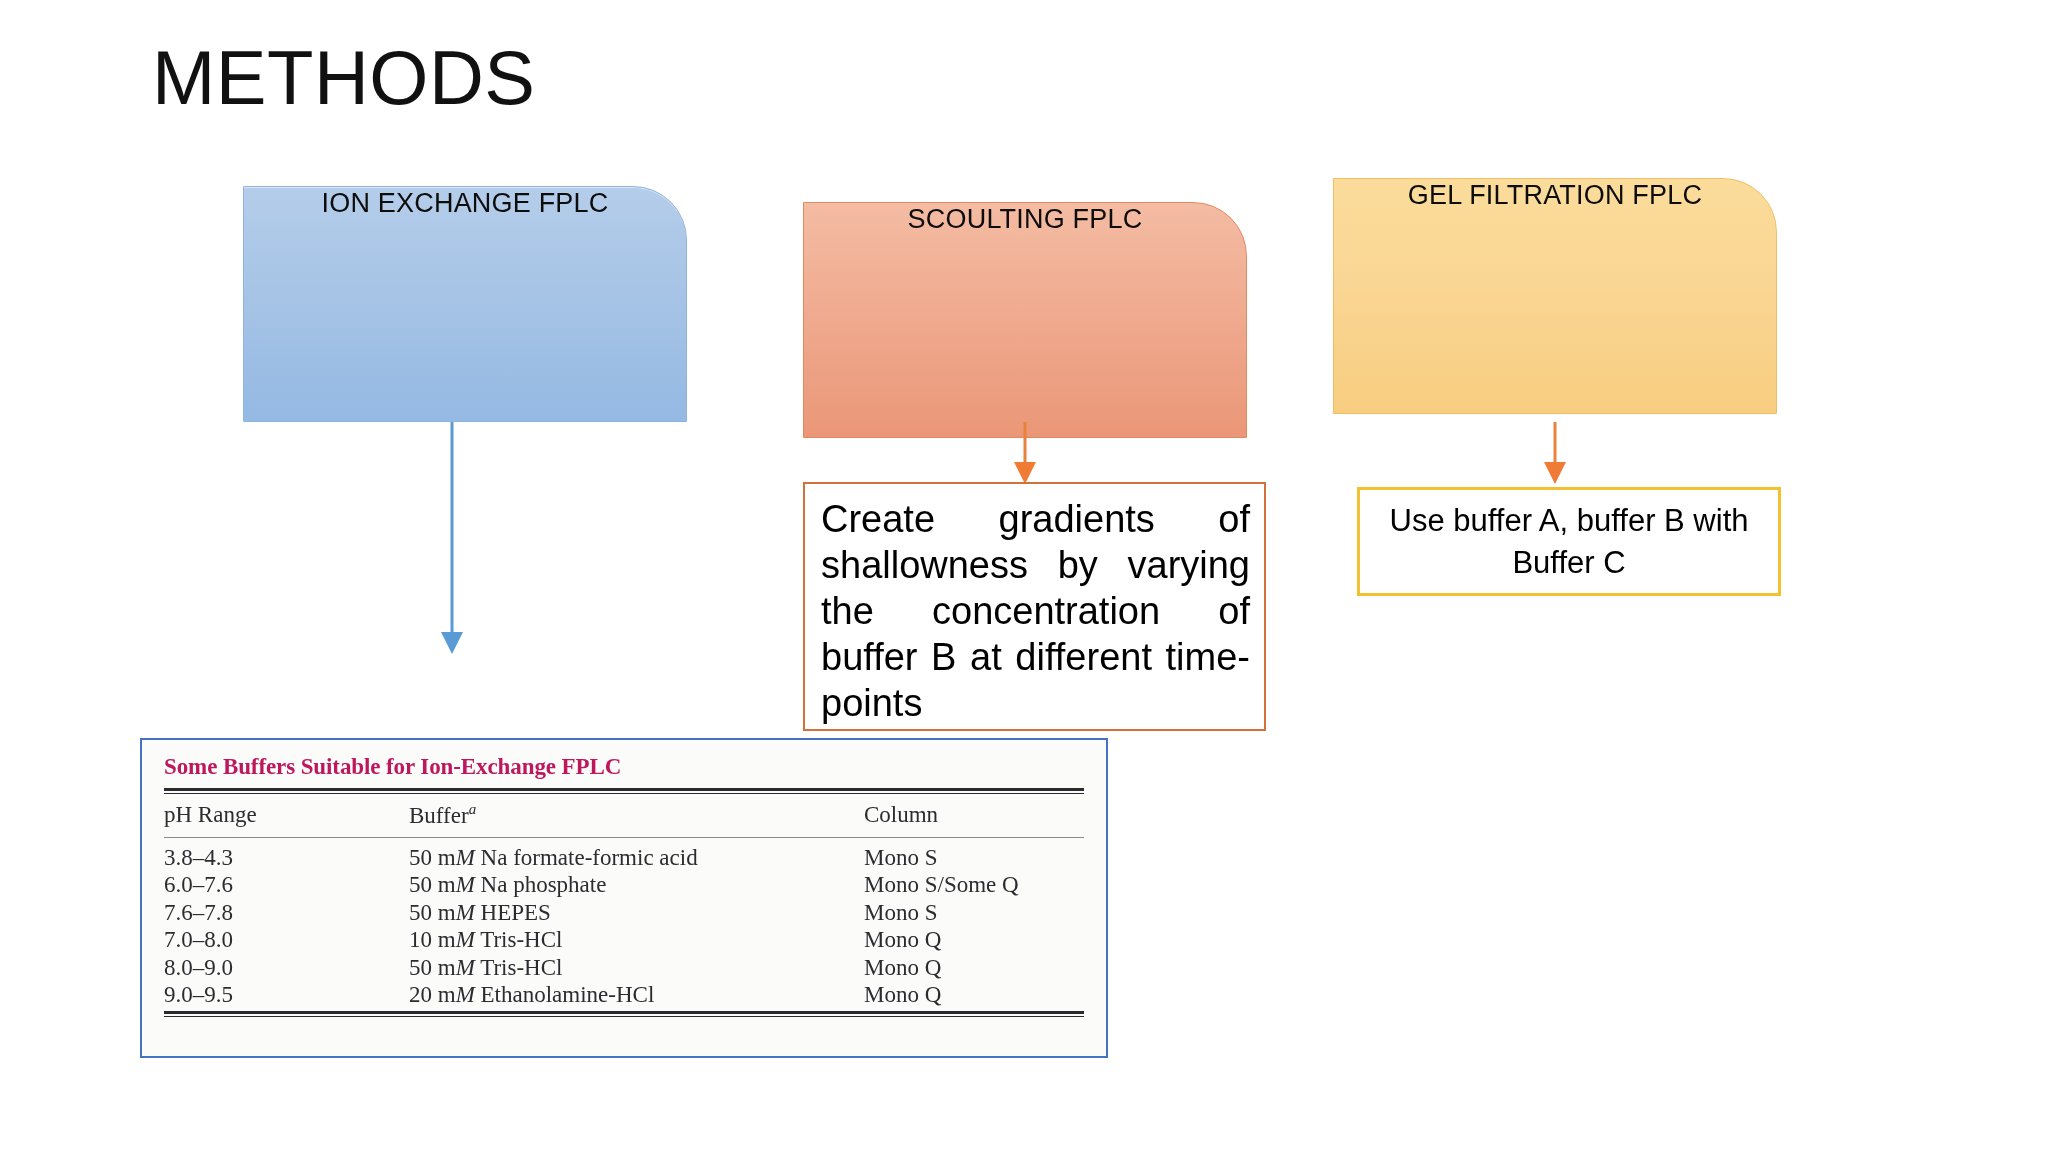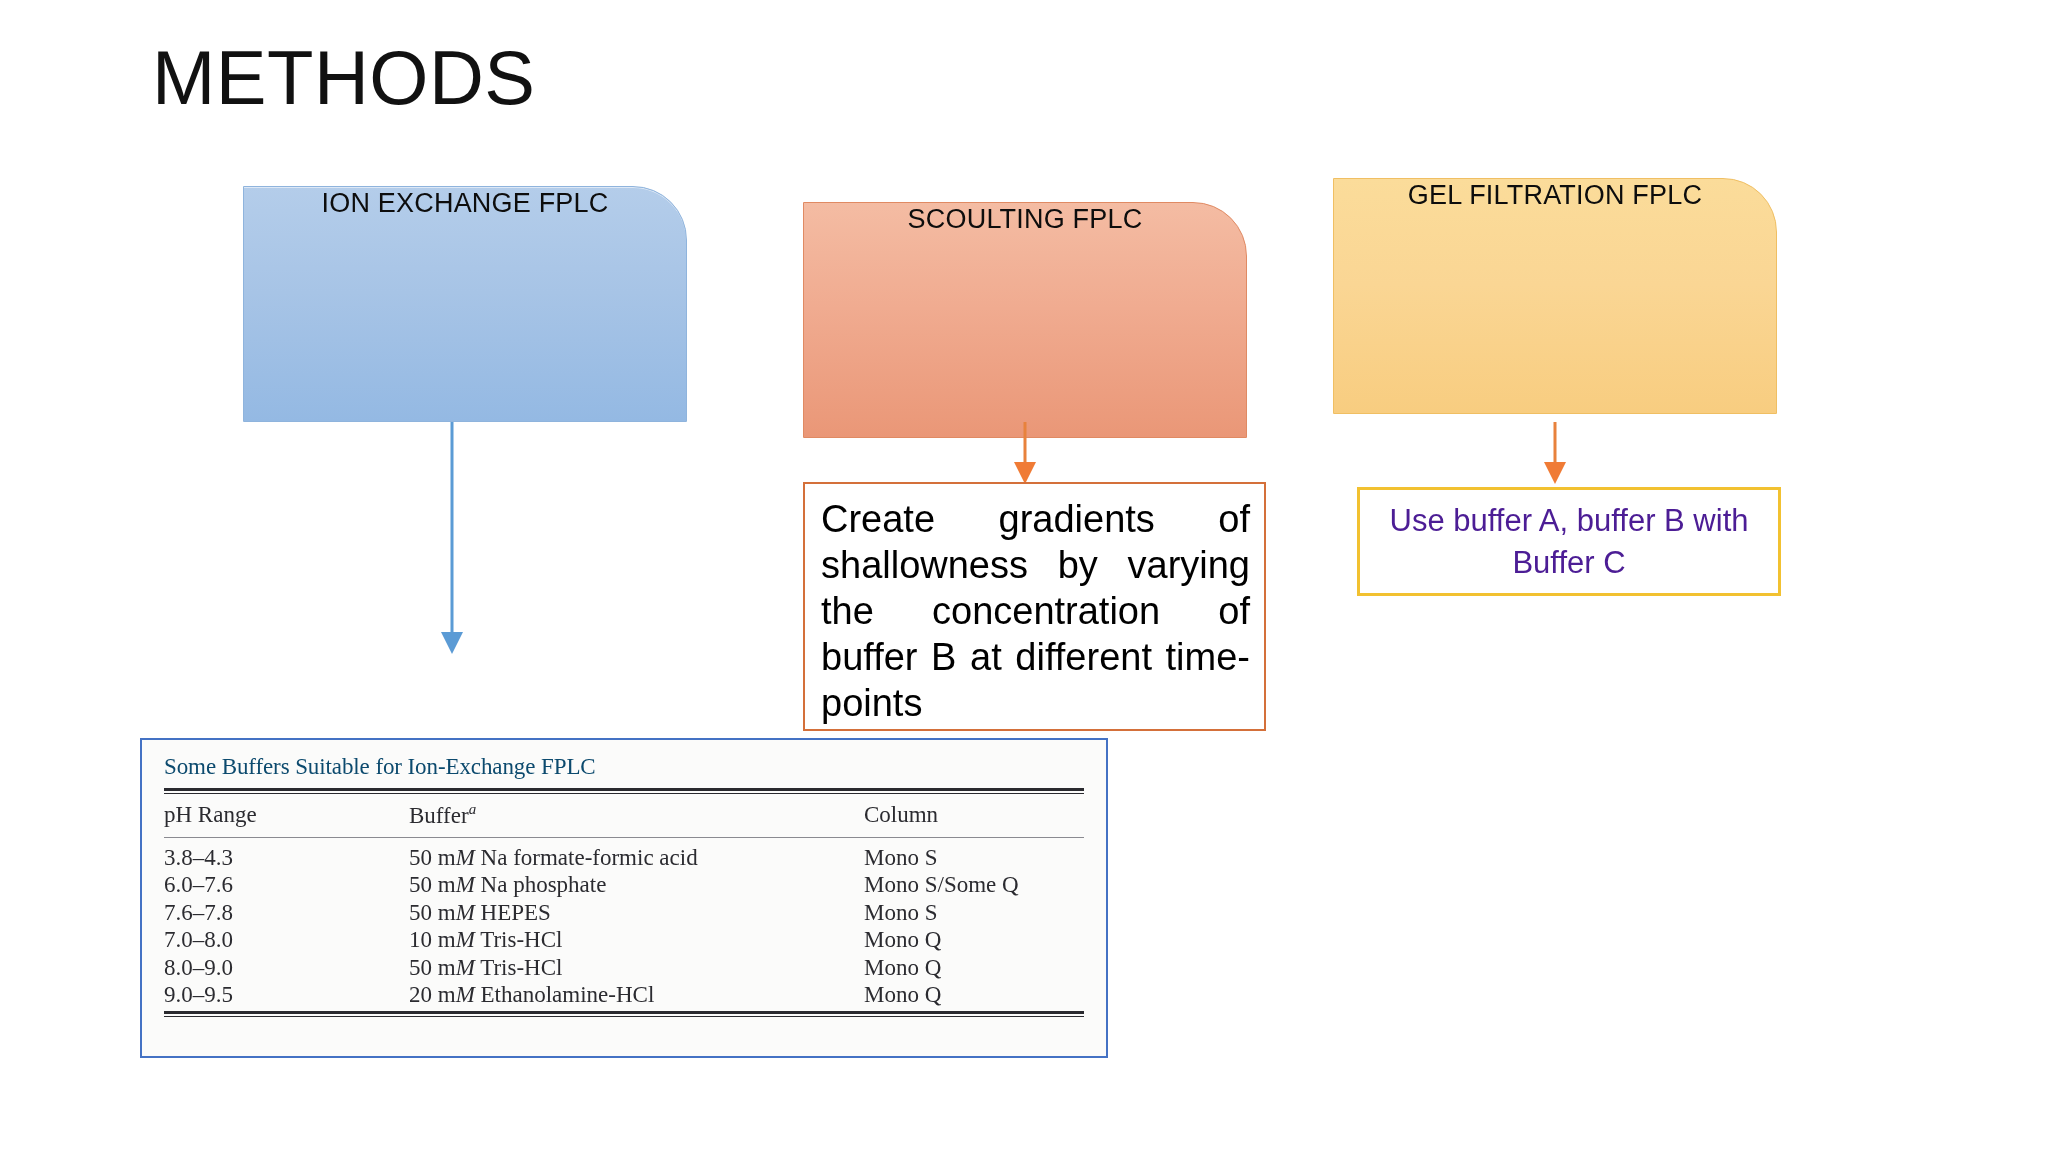--- a/index.html
+++ b/index.html
@@ -159,43 +159,43 @@
     border: 3px solid #f2c130;
     display: flex;
     align-items: center;
     justify-content: center;
   }
   #callout-gel .callout-text {
     display: block;
     font-size: 31px;
     line-height: 42px;
     text-align: center;
-    color: #4c1d95;
+    color: #000000;
     padding: 0 10px;
   }
 
   
   #buffer-table {
     position: absolute;
     left: 140px;
     top: 738px;
     width: 968px;
     height: 320px;
     box-sizing: border-box;
     background: #fbfbfa;
     border: 2px solid #4472c4;
     padding: 14px 22px 10px 22px;
     font-family: "Liberation Serif", serif;
     color: #2b2b30;
   }
   #buffer-table .tbl-title {
     display: block;
     font-size: 23px;
-    font-weight: 400;
-    color: #0c4a6e;
+    font-weight: 700;
+    color: #be185d;
     letter-spacing: -0.1px;
     padding-bottom: 6px;
   }
   #buffer-table .rule-double {
     height: 0;
     border-top: 3px solid #2a2a2f;
     border-bottom: 1px solid #2a2a2f;
     margin: 2px 0 0 0;
     padding-top: 2px;
   }

